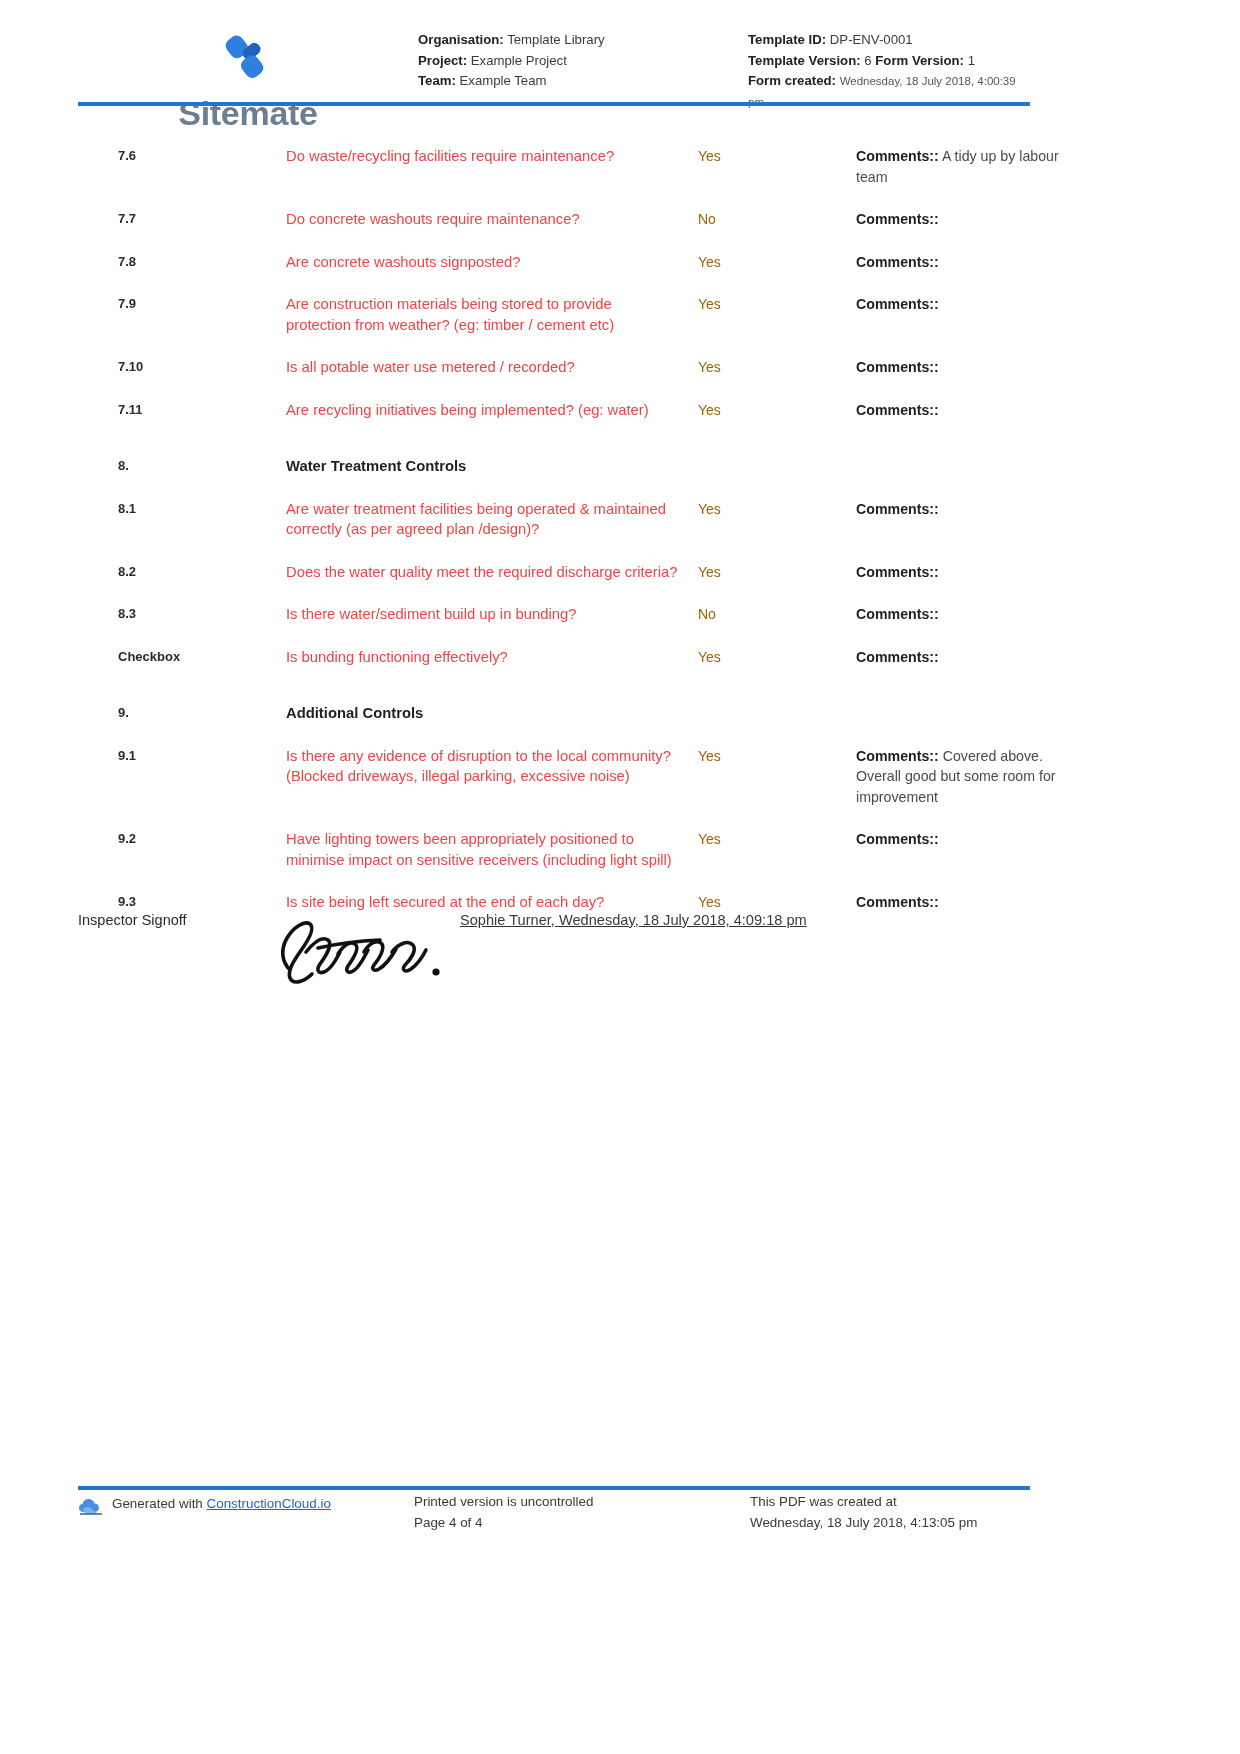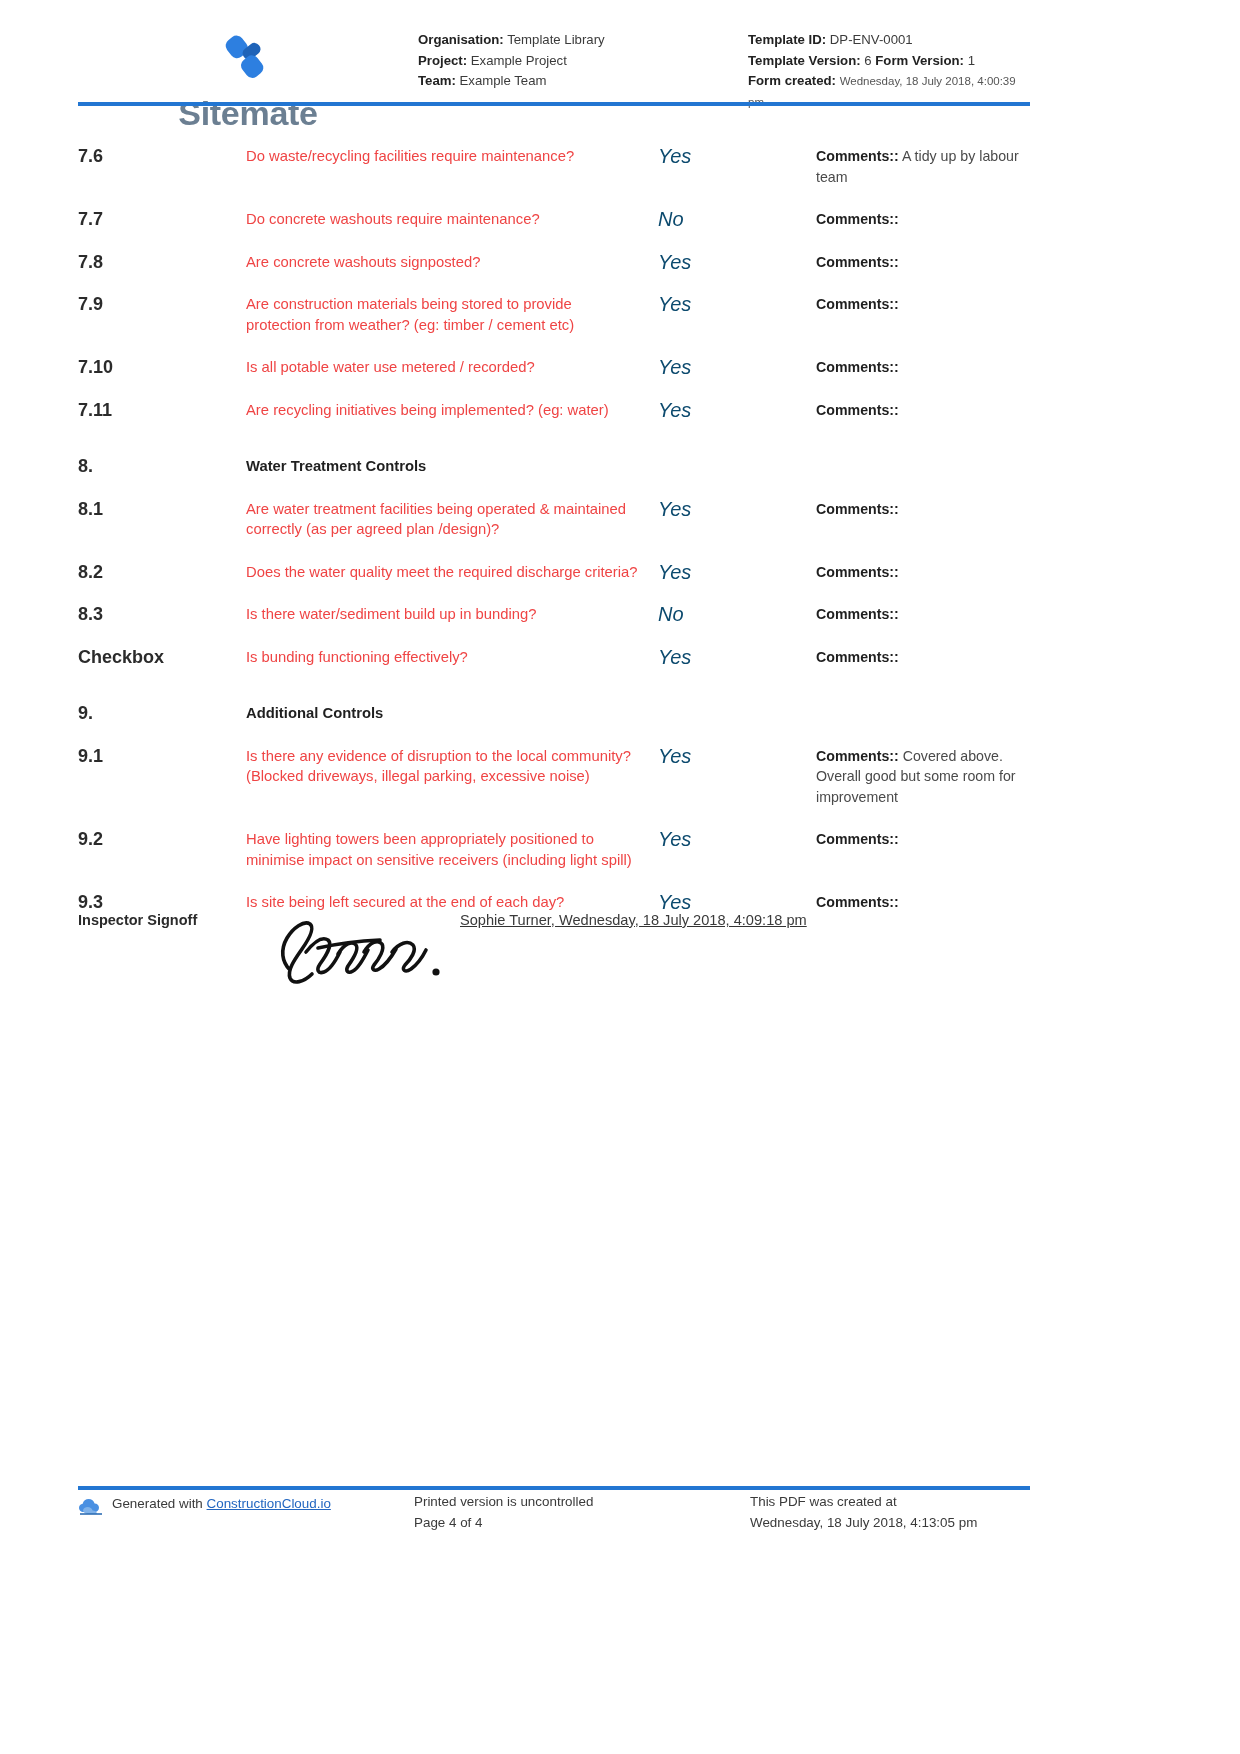--- a/index.html
+++ b/index.html
@@ -76,41 +76,41 @@
     width: 952px;
   }
   .row {
     display: flex;
     align-items: flex-start;
     width: 100%;
   }
   .c-num {
     width: 168px;
     flex: 0 0 168px;
-    font-size: 18px;
+    font-size: 13px;
     line-height: 20.5px;
     font-weight: bold;
     color: #2b2b2b;
     padding-right: 8px;
+    margin-left: 40px;
   }
   .c-q {
     width: 412px;
     flex: 0 0 412px;
     font-size: 14.8px;
     line-height: 20.5px;
     color: #ef4444;
     padding-right: 18px;
   }
   .c-a {
     width: 158px;
     flex: 0 0 158px;
-    font-size: 20px;
-    line-height: 20.5px;
-    color: #0c4a6e;
-    font-style: italic;
+    font-size: 14px;
+    line-height: 20.5px;
+    color: #a16207;
   }
   .c-c {
     width: 214px;
     flex: 0 0 214px;
     font-size: 14.2px;
     line-height: 20.5px;
     color: #4a4a4a;
   }
   .c-c b { color: #1f1f1f; font-weight: bold; }
 
@@ -139,21 +139,21 @@
     left: 78px;
     top: 910px;
     width: 952px;
   }
   .signoff-row { display: flex; align-items: flex-start; }
   .signoff-label {
     width: 168px;
     flex: 0 0 168px;
     font-size: 14.5px;
     line-height: 20.5px;
-    font-weight: bold;
+    font-weight: normal;
     color: #2b2b2b;
   }
   .signoff-body { flex: 1; position: relative; text-decoration: underline; }
   .signoff-name {
     font-size: 14.6px;
     line-height: 20.5px;
     color: #3a3a3a;
     margin-left: 214px;
   }
   .signature-wrap {

